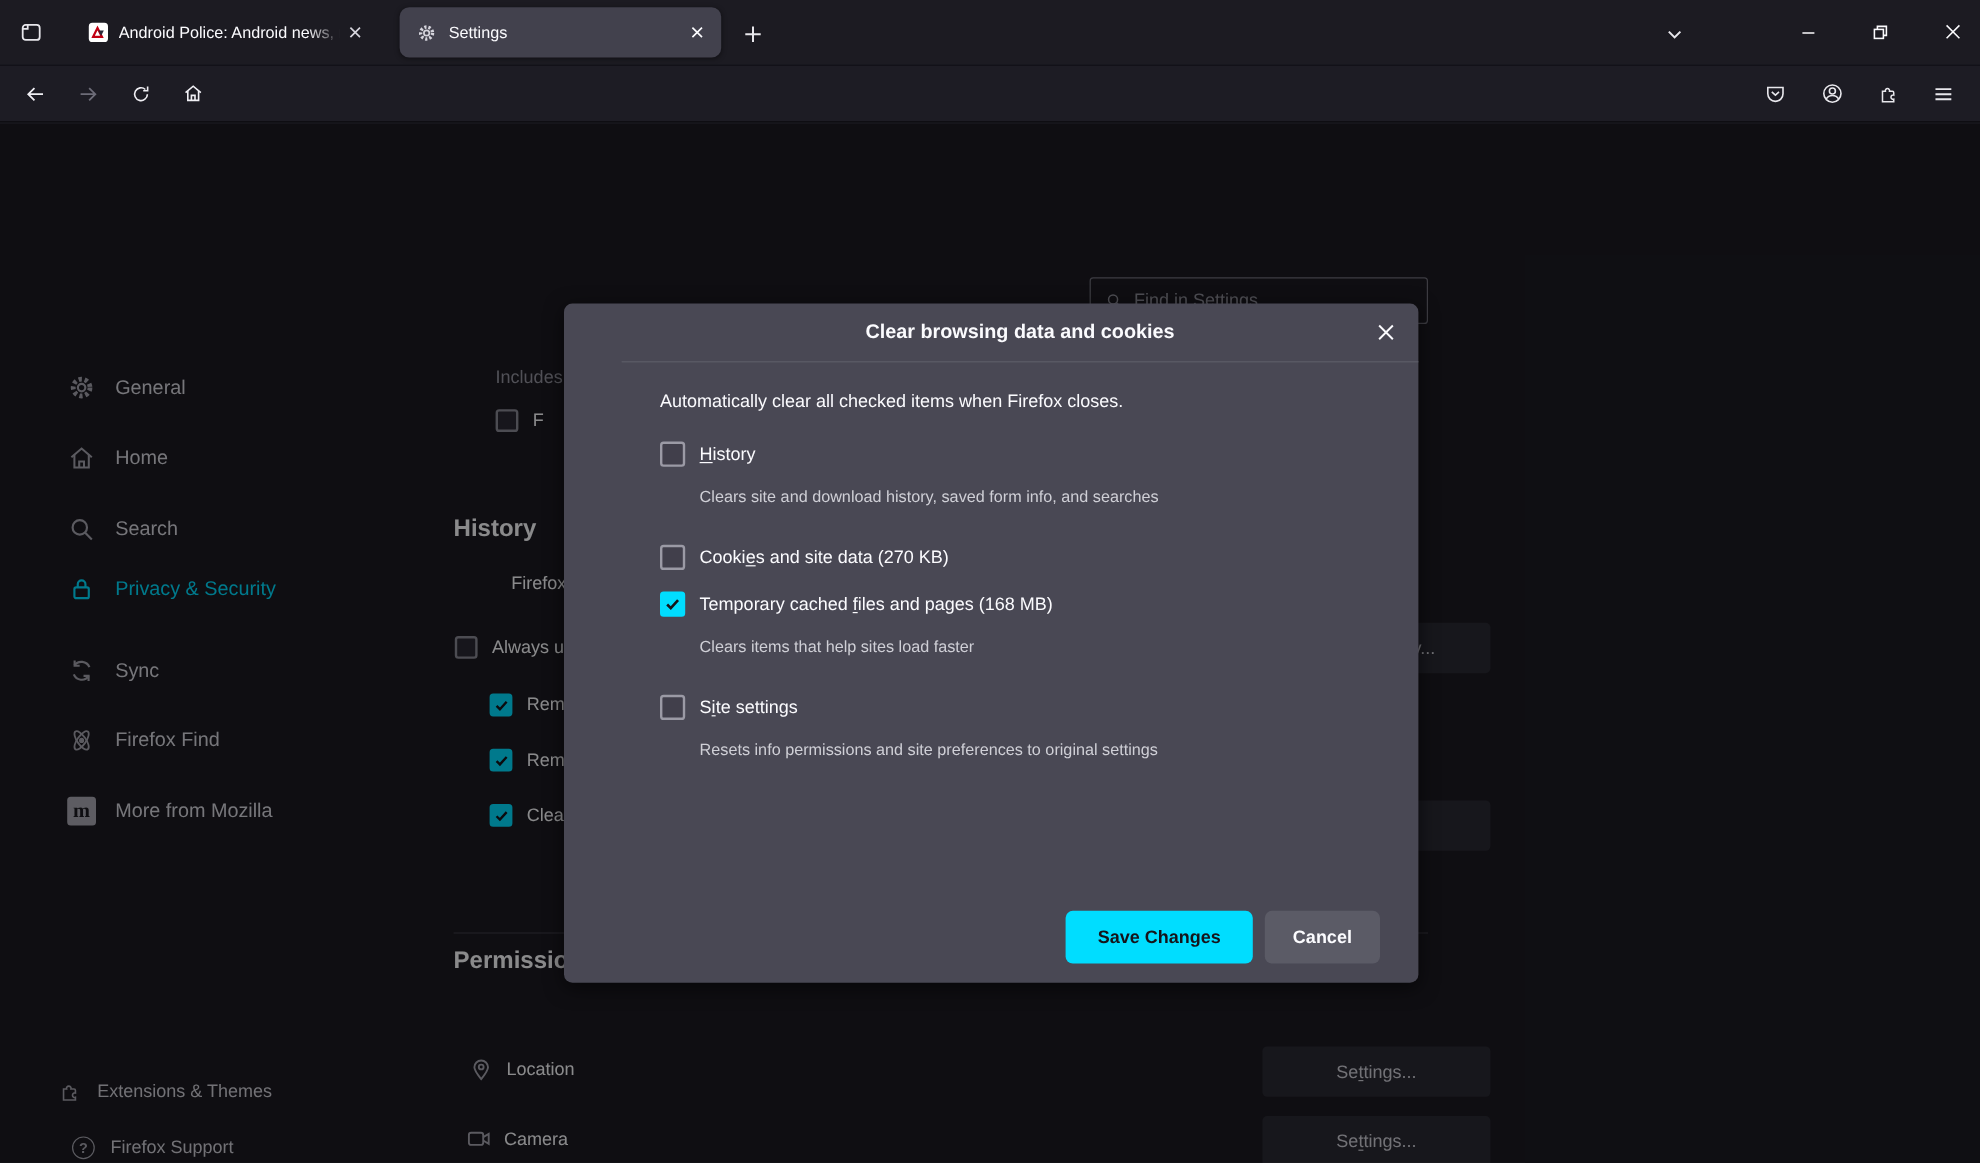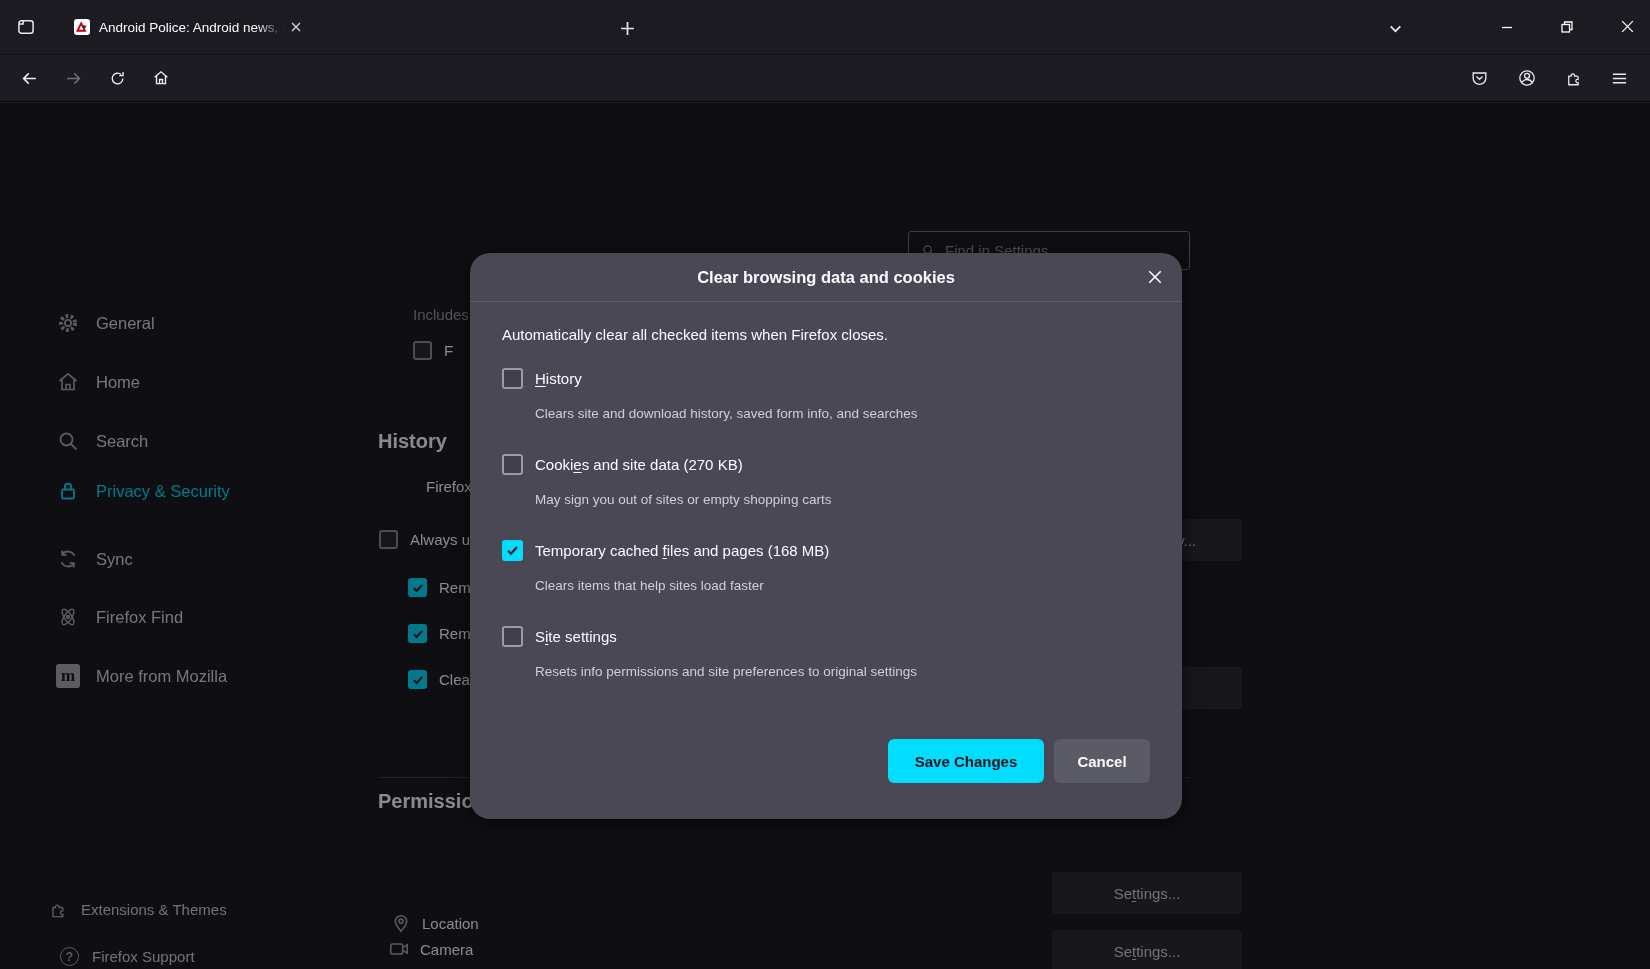--- a/index.html
+++ b/index.html
@@ -39,32 +39,32 @@
   .cbx.checked { background:#00ddff; border-color:#00ddff; display:flex; align-items:center; justify-content:center; }
 
   .row { position:absolute; display:flex; align-items:center; gap:12px; }
   .gray-btn { position:absolute; background:#2b2a33; border-radius:4px; display:flex; align-items:center; justify-content:center; font-size:15px; color:#cfcfd8; }
   .ak { text-decoration:underline; text-underline-offset:2px; }
   .divider { position:absolute; height:1px; background:#3a3944; }
 
   #find-box { position:absolute; left:908px; top:128px; width:282px; height:39px; border:1px solid #6f6e79; border-radius:3px; display:flex; align-items:center; gap:9px; padding:0 12px; color:#8f8e99; font-size:15px; background:transparent; }
 
   
-  #modal { position:absolute; left:470px; top:150px; width:712px; height:566px; background:#494854; border-radius:20px; z-index:10; box-shadow:0 4px 16px rgba(0,0,0,.55); }
+  #modal { position:absolute; left:470px; top:150px; width:712px; height:566px; background:#494854; border-radius:7px; z-index:10; box-shadow:0 4px 16px rgba(0,0,0,.55);padding-left:48px; }
   #modal-header { height:49px; border-bottom:1px solid #5d5c68; display:flex; align-items:center; justify-content:center; position:relative; }
   #modal-title { font-size:16.5px; font-weight:bold; color:#fbfbfe; }
   #modal-close { position:absolute; right:12px; top:9px; width:30px; height:30px; border-radius:4px; display:flex; align-items:center; justify-content:center; }
   #modal-body { padding:24px 32px 0 32px; }
   .m-intro { font-size:15px; color:#fbfbfe; margin-bottom:24px; }
   .m-row { display:flex; align-items:center; gap:12px; height:22px; margin-bottom:17px; }
   .m-cbx { width:21px; height:21px; border:2px solid #9b9aa5; border-radius:3px; background:#413f4b; flex:none; }
   .m-cbx.checked { background:#00ddff; border-color:#00ddff; display:flex; align-items:center; justify-content:center; }
   .m-label { font-size:15px; color:#fbfbfe; }
   .m-desc { font-size:13.5px; color:#cfcfd6; margin:0 0 32px 33px; }
-  #modal-buttons { position:absolute; right:32px; bottom:36px; display:flex; gap:10px;align-items:center; }
+  #modal-buttons { position:absolute; right:32px; bottom:16px; display:flex; gap:10px;align-items:center; }
   .btn { height:44px; border-radius:6px; display:flex; align-items:center; justify-content:center; font-size:15px; font-weight:bold; padding:0 20px; }
   .btn-primary { background:#00ddff; color:#15141a; min-width:156px; }
   .btn-secondary { background:#5b5b66; color:#fbfbfe; min-width:96px; }
 </style>
 </head>
 <body>
 
 <div id="tabbar">
   <div class="icon-btn abs" style="left:12px; top:13px; width:28px; height:28px;">
     <span>
@@ -83,20 +83,34 @@
         </svg>
     </span>
     <span class="tab-title" style="margin-left:9px; width:185px; -webkit-mask-image:linear-gradient(90deg,#000 85%,transparent);">Android Police: Android news, r</span>
     <span class="tab-close">
       <svg width="12" height="12" viewBox="0 0 12 12" stroke="#d5d4dc" stroke-width="1.4">
           <path d="M2 2 L10 10 M10 2 L2 10"></path>
         </svg>
     </span>
   </div>
 
+  <div class="tab active" style="left:333px; width:268px;">
+    <span style="margin-left:14px;">
+      <svg width="17" height="17" viewBox="0 0 24 24" fill="none" stroke="#d5d4dc">
+          <circle cx="12" cy="12" r="7" stroke-width="4" stroke-dasharray="2.6 2.3"></circle>
+          <circle cx="12" cy="12" r="3.2" stroke-width="2"></circle>
+        </svg>
+    </span>
+    <span class="tab-title" style="margin-left:10px; flex:1;">Settings</span>
+    <span class="tab-close" style="margin-right:8px;">
+      <svg width="12" height="12" viewBox="0 0 12 12" stroke="#fbfbfe" stroke-width="1.4">
+          <path d="M2 2 L10 10 M10 2 L2 10"></path>
+        </svg>
+    </span>
+  </div>
 
   <div class="icon-btn abs" style="left:614px; top:15px; width:26px; height:26px;">
     <span>
       <svg width="15" height="15" viewBox="0 0 14 14" stroke="#e8e7ec" stroke-width="1.6">
           <path d="M7 1 V13 M1 7 H13"></path>
         </svg>
     </span>
   </div>
 
   <div class="icon-btn abs" style="left:1382px; top:15px; width:26px; height:26px;">
@@ -347,21 +361,21 @@
   </div>
 
   <div class="gray-btn" style="left:1052px; top:564px; width:190px; height:42px;">
     <span><span>Se</span><span class="ak">t</span><span>tings...</span></span>
   </div>
 
   <div class="divider" style="left:378px; top:674px; width:812px;"></div>
 
   <div class="h1 abs" style="left:378px; top:687px; white-space:nowrap;">Permissions</div>
 
-  <div class="row" style="left:390px; top:777px; gap:10px;margin-top:32px;">
+  <div class="row" style="left:390px; top:777px; gap:10px;">
     <span>
         <svg width="22" height="22" viewBox="0 0 24 24" fill="none" stroke="#a6a5af" stroke-width="1.7">
           <path d="M12 21 C8.4 16.6 5.8 13.4 5.8 10.3 a6.2 6.2 0 1 1 12.4 0 C18.2 13.4 15.6 16.6 12 21 z"></path>
           <circle cx="12" cy="10" r="2.2"></circle>
         </svg>
       </span>
     <span class="body-text">Location</span>
   </div>
   <div class="gray-btn" style="left:1052px; top:769px; width:190px; height:42px;">
     <span><span>Se</span><span class="ak">t</span><span>tings...</span></span>
@@ -397,21 +411,20 @@
       <div class="m-row">
         <span class="m-cbx"></span>
         <span class="m-label"><span></span><span class="ak">H</span><span>istory</span></span>
       </div>
       <div class="m-desc">Clears site and download history, saved form info, and searches</div>
 
       <div class="m-row">
         <span class="m-cbx"></span>
         <span class="m-label"><span>Cooki</span><span class="ak">e</span><span>s and site data (270 KB)</span></span>
       </div>
-      <div class="m-desc">May sign you out of sites or empty shopping carts</div>
 
       <div class="m-row">
         <span class="m-cbx checked">
             <svg width="13" height="13" viewBox="0 0 12 12" fill="none" stroke="#15141a" stroke-width="2">
               <path d="M1.8 6.2 L4.6 9 L10.2 2.8"></path>
             </svg>
           </span>
         <span class="m-label"><span>Temporary cached </span><span class="ak">f</span><span>iles and pages (168 MB)</span></span>
       </div>
       <div class="m-desc">Clears items that help sites load faster</div>

